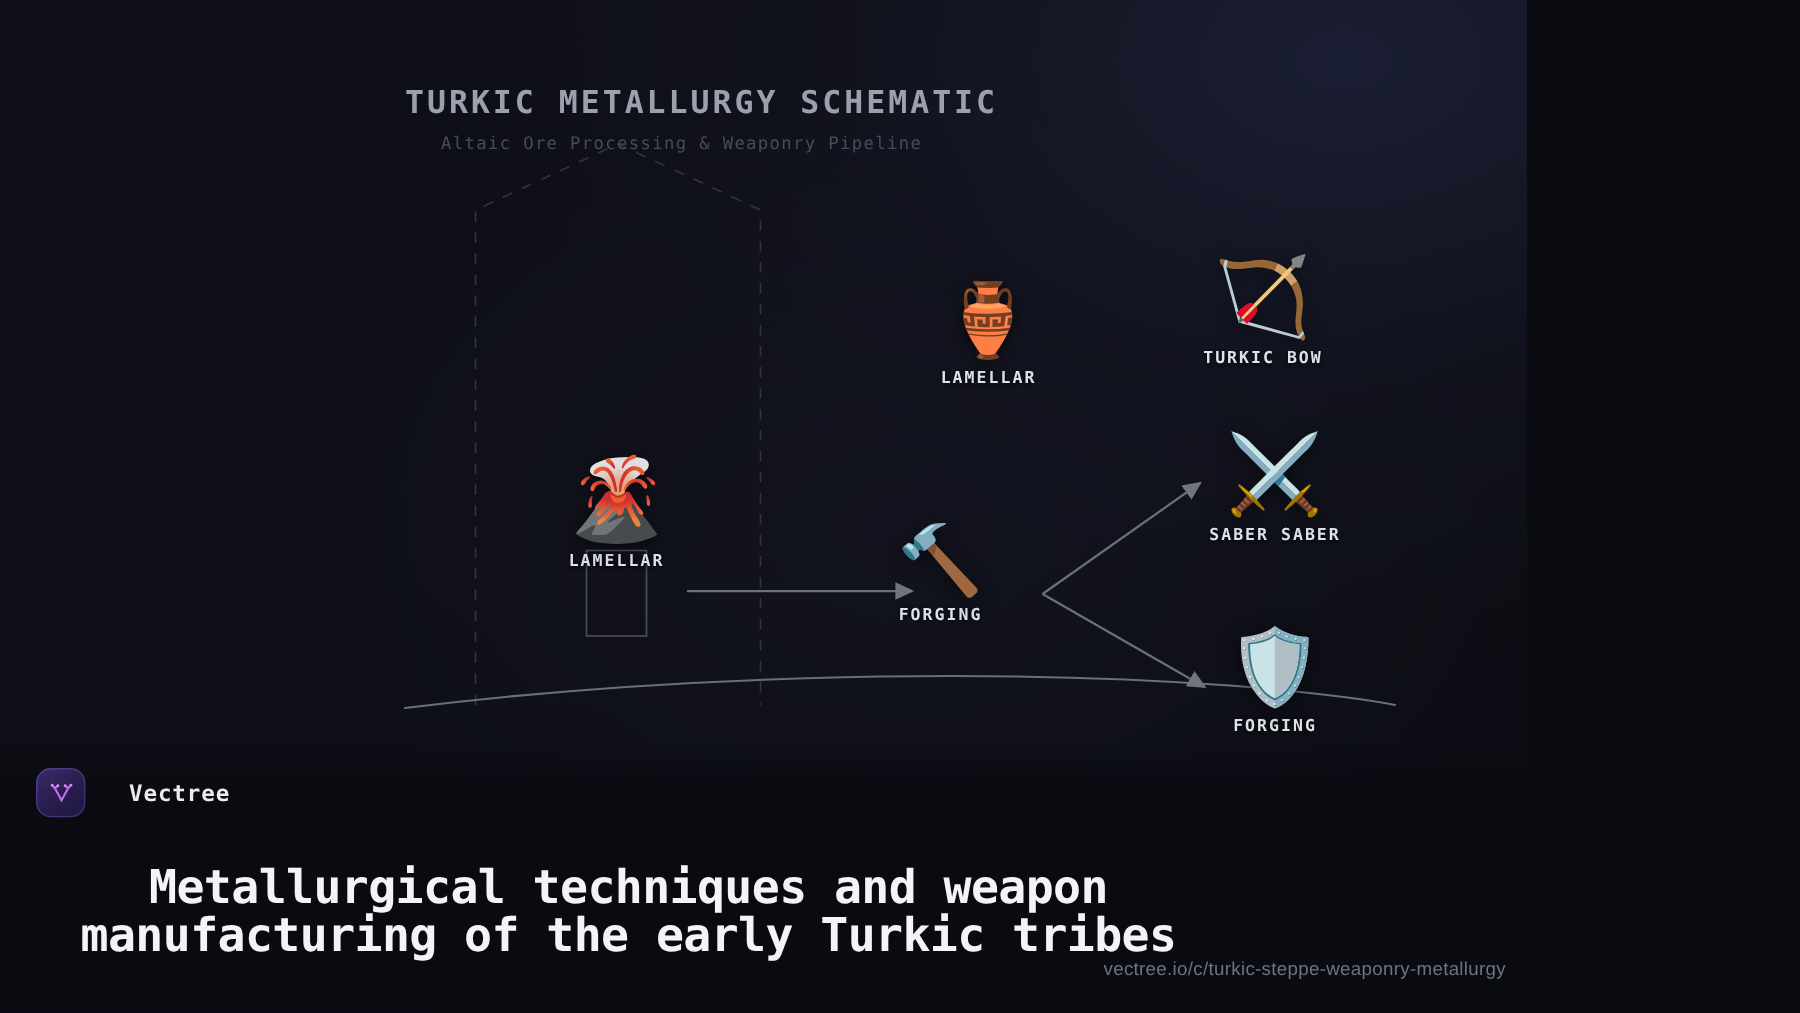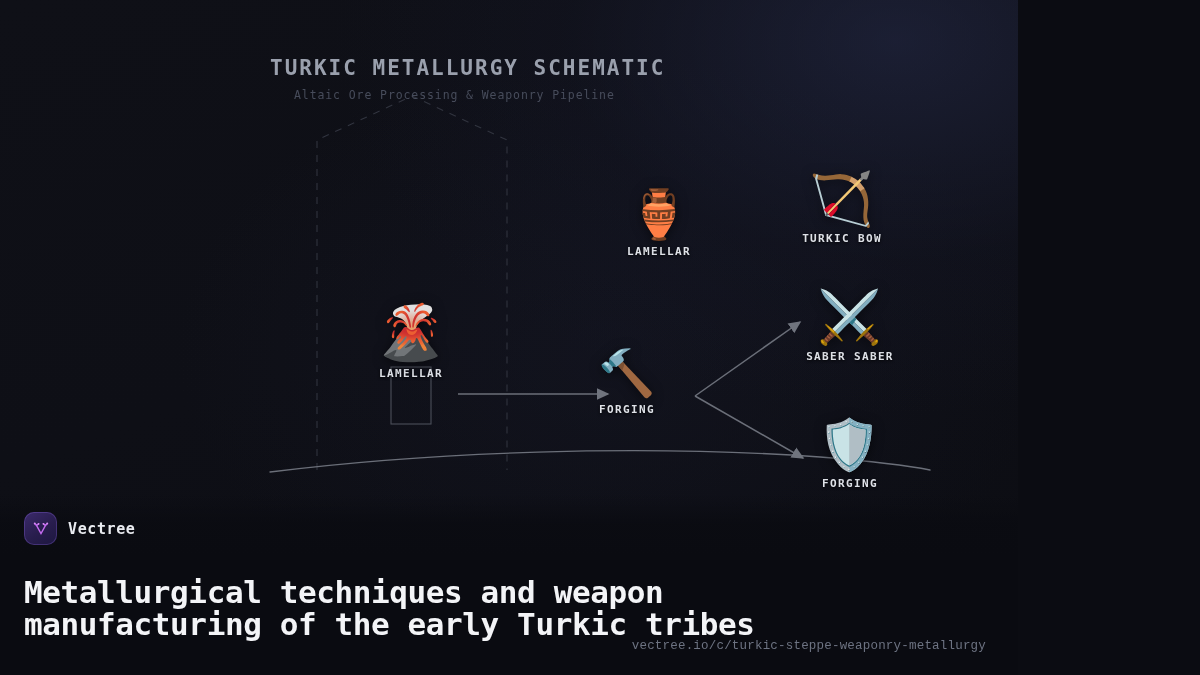--- a/index.html
+++ b/index.html
@@ -11,20 +11,21 @@
   .stage {
     position: relative;
     width: 1018px;
     height: 675px;
     overflow: hidden;
     background:
       radial-gradient(ellipse 780px 520px at 88% 6%, rgba(40,46,80,0.50) 0%, rgba(24,27,48,0.22) 42%, rgba(0,0,0,0) 72%),
       radial-gradient(ellipse 620px 420px at 60% 52%, rgba(26,28,46,0.35) 0%, rgba(0,0,0,0) 70%),
       linear-gradient(160deg, #0f1017 0%, #0e0f16 45%, #0c0d13 100%);
     font-family: "DejaVu Sans Mono", "Liberation Mono", monospace;
+    text-align: center;
     -webkit-font-smoothing: antialiased;
   }
 
   
   .diagram {
     position: absolute;
     inset: 0;
     width: 1200px;
     height: 675px;
   }
@@ -97,21 +98,21 @@
     height: 180px;
     background: linear-gradient(to bottom, rgba(10,11,17,0) 0%, rgba(10,11,17,0.88) 16%, #0a0b11 34%, #0a0b11 100%);
     pointer-events: none;
   }
   .brand {
     position: absolute;
     left: 24px;
     top: 512px;
     display: flex;
     align-items: center;
-    gap: 11px;
+    gap: 29px;
   }
   .brand-mark {
     width: 33px;
     height: 33px;
     border-radius: 10px;
     background: linear-gradient(145deg, #3b2a6b 0%, #281d4d 55%, #1d1740 100%);
     box-shadow: inset 0 0 0 1px rgba(150,110,240,0.28);
     display: flex;
     align-items: center;
     justify-content: center;
@@ -133,23 +134,23 @@
     font-family: "DejaVu Sans Mono", "Liberation Mono", monospace;
     font-size: 31px;
     font-weight: 700;
     line-height: 32px;
     letter-spacing: -0.4px;
     color: #f3f4f7;
     margin: 0;
   }
   .url {
     position: absolute;
-    right: 32px;
+    right: 14px;
     bottom: 22px;
-    font-family: Liberation Mono, monospace;
+    font-family: Liberation Sans, sans-serif;
     font-size: 12.5px;
     font-weight: 400;
     letter-spacing: 0.2px;
     color: #6d7382;
     white-space: nowrap;
   }
 </style>
 </head>
 <body>
 

